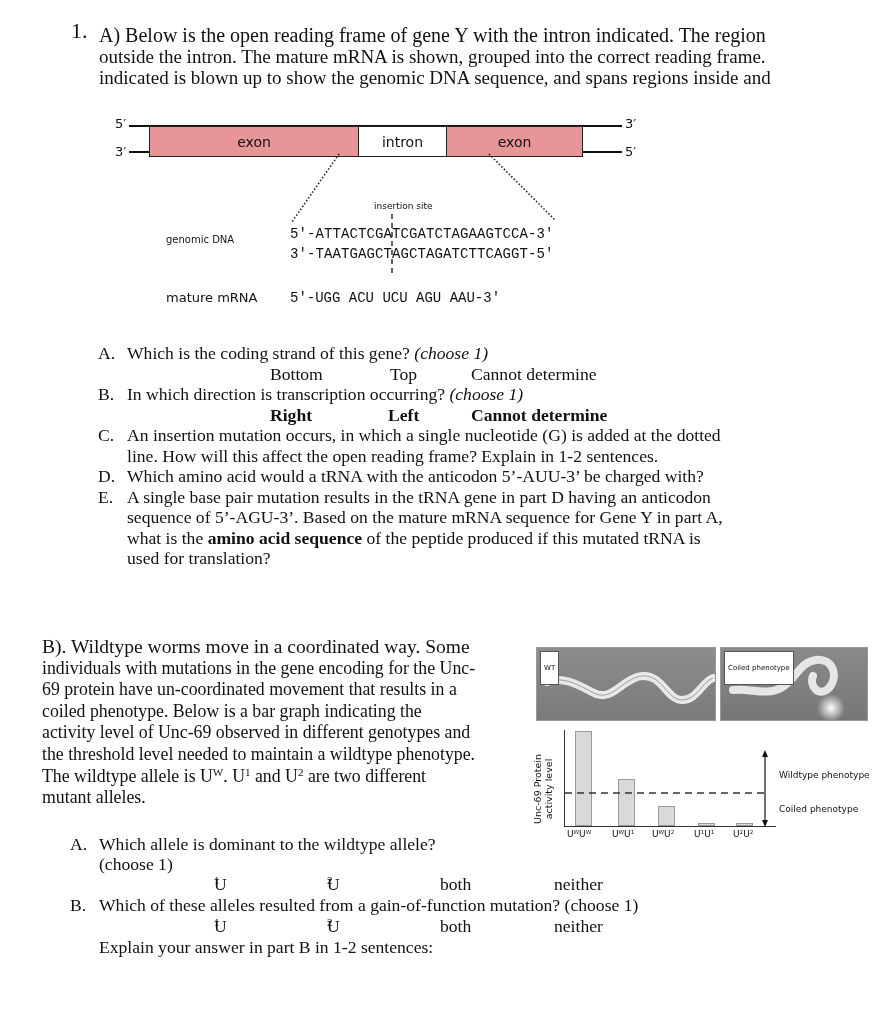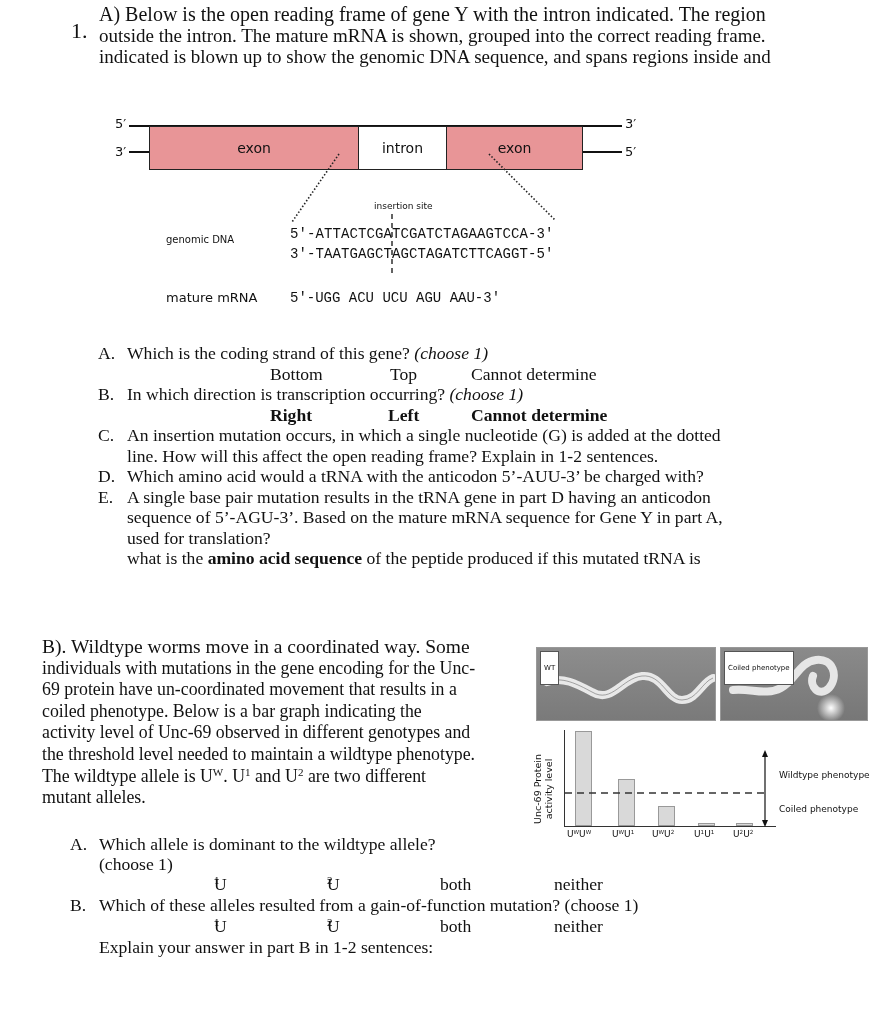--- a/index.html
+++ b/index.html
@@ -7,33 +7,33 @@
   .abs { position:absolute; }
   .serif { font-family:"Liberation Serif", serif; }
   .sans { font-family:"DejaVu Sans", "Liberation Sans", sans-serif; }
   .mono { font-family:"Liberation Mono", "DejaVu Sans Mono", monospace; }
   .q-title { font-size:19px; line-height:21px; }
   .q-num { font-size:22px; }
   .item { font-size:17.6px; line-height:20.5px; }
   .choices span { position:absolute; white-space:nowrap; }
   sup { font-size:0.62em; line-height:0; vertical-align:0.55em; }
   .strand-line { position:absolute; height:2px; background:#111; }
-  .box { position:absolute; top:126px; height:44px; border:1px solid #222; box-sizing:border-box; display:flex; align-items:center; justify-content:center; font-size:14px; }
+  .box { position:absolute; top:126px; height:31px; border:1px solid #222; box-sizing:border-box; display:flex; align-items:center; justify-content:center; font-size:14px; }
   .exon { background:#e89597; }
   .intron { background:#ffffff; }
   .photo { position:absolute; border:1px solid #999; box-sizing:border-box; overflow:hidden; }
   .photo-label { position:absolute; top:3px; left:3px; background:#fff; border:1px solid #555; font-size:7px; padding:12px 3px; }
   .bar { position:absolute; background:#d9d9d9; border:1px solid #999; box-sizing:border-box; }
   .tick-lab { position:absolute; font-size:9px; white-space:nowrap; }
 </style>
 </head>
 <body>
 
 <div class="abs q-num serif" style="left:71px; top:18px;">1.</div>
-<div class="abs q-title serif" style="left:99px; top:4px; width:740px;">
+<div class="abs q-title serif" style="left:99px; top:25px; width:740px;">
   <div style="font-size:20px">A) Below is the open reading frame of gene Y with the intron indicated. The region</div>
   <div>outside the intron. The mature mRNA is shown, grouped into the correct reading frame.</div>
   <div>indicated is blown up to show the genomic DNA sequence, and spans regions inside and</div>
 </div>
 
 <div>
   <span class="abs sans" style="left:115px; top:116px; font-size:13px;">5′</span>
   <span class="abs sans" style="left:115px; top:144px; font-size:13px;">3′</span>
   <div class="strand-line" style="left:129px; top:125px; width:493px;"></div>
   <div class="strand-line" style="left:129px; top:151px; width:493px;"></div>
@@ -104,22 +104,22 @@
   <div style="position:relative; height:20.5px;">
     <span>D.</span>
     <div style="position:absolute; left:29px; top:0; white-space:nowrap;">Which amino acid would a tRNA with the anticodon 5’-AUU-3’ be charged with?</div>
   </div>
 
   <div style="position:relative; height:82px;">
     <span>E.</span>
     <div style="position:absolute; left:29px; top:0; white-space:nowrap;">
       <div>A single base pair mutation results in the tRNA gene in part D having an anticodon</div>
       <div>sequence of 5’-AGU-3’. Based on the mature mRNA sequence for Gene Y in part A,</div>
+      <div><span>what is the </span><b>amino acid sequence</b><span> of the peptide produced if this mutated tRNA is</span></div>
       <div>used for translation?</div>
-      <div><span>what is the </span><b>amino acid sequence</b><span> of the peptide produced if this mutated tRNA is</span></div>
     </div>
   </div>
 </div>
 
 <div class="abs serif" style="left:42px; top:636px; font-size:17.8px; line-height:21.6px; white-space:nowrap;">
   <div style="font-size:19.5px;">B). Wildtype worms move in a coordinated way. Some</div>
   <div>individuals with mutations in the gene encoding for the Unc-</div>
   <div>69 protein have un-coordinated movement that results in a</div>
   <div>coiled phenotype. Below is a bar graph indicating the</div>
   <div>activity level of Unc-69 observed in different genotypes and</div>

